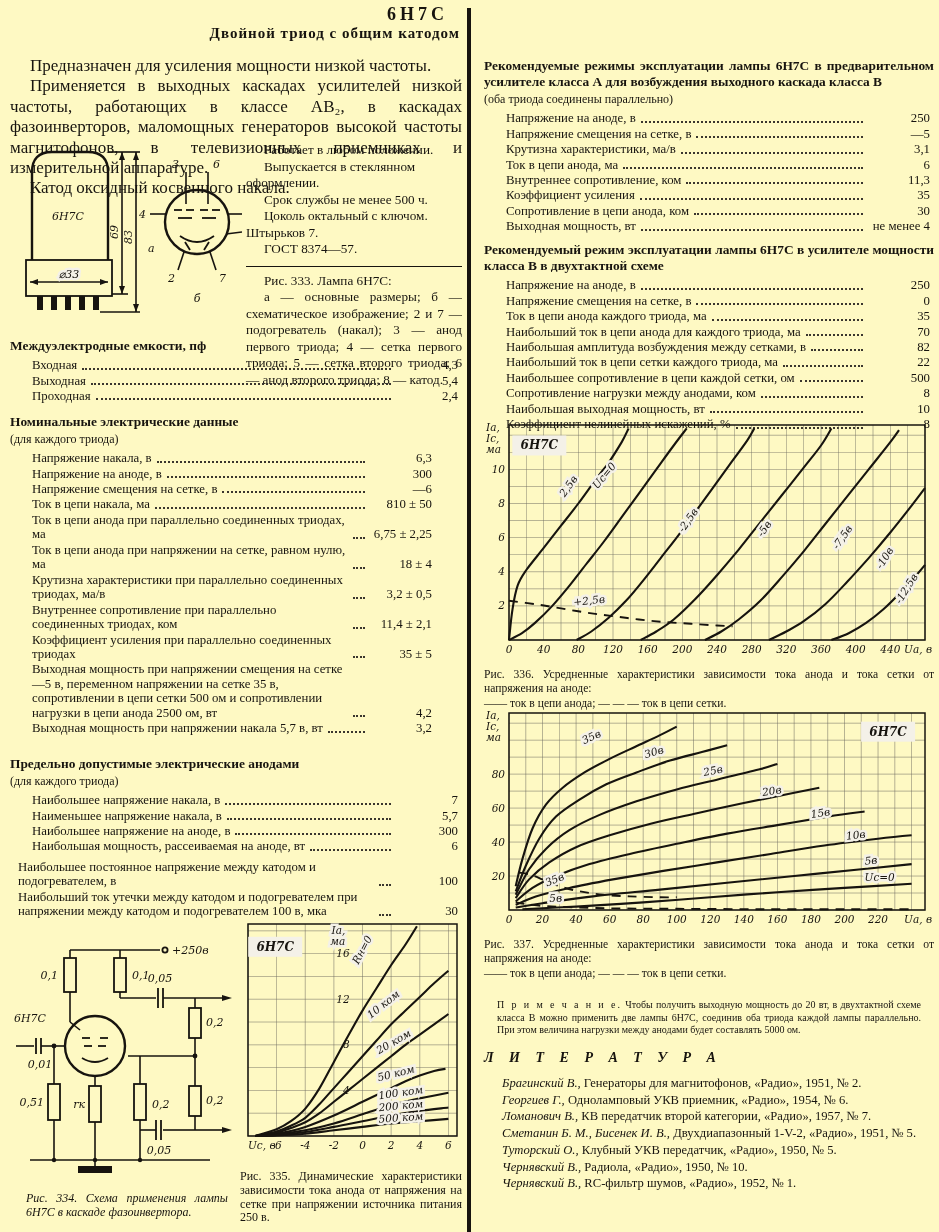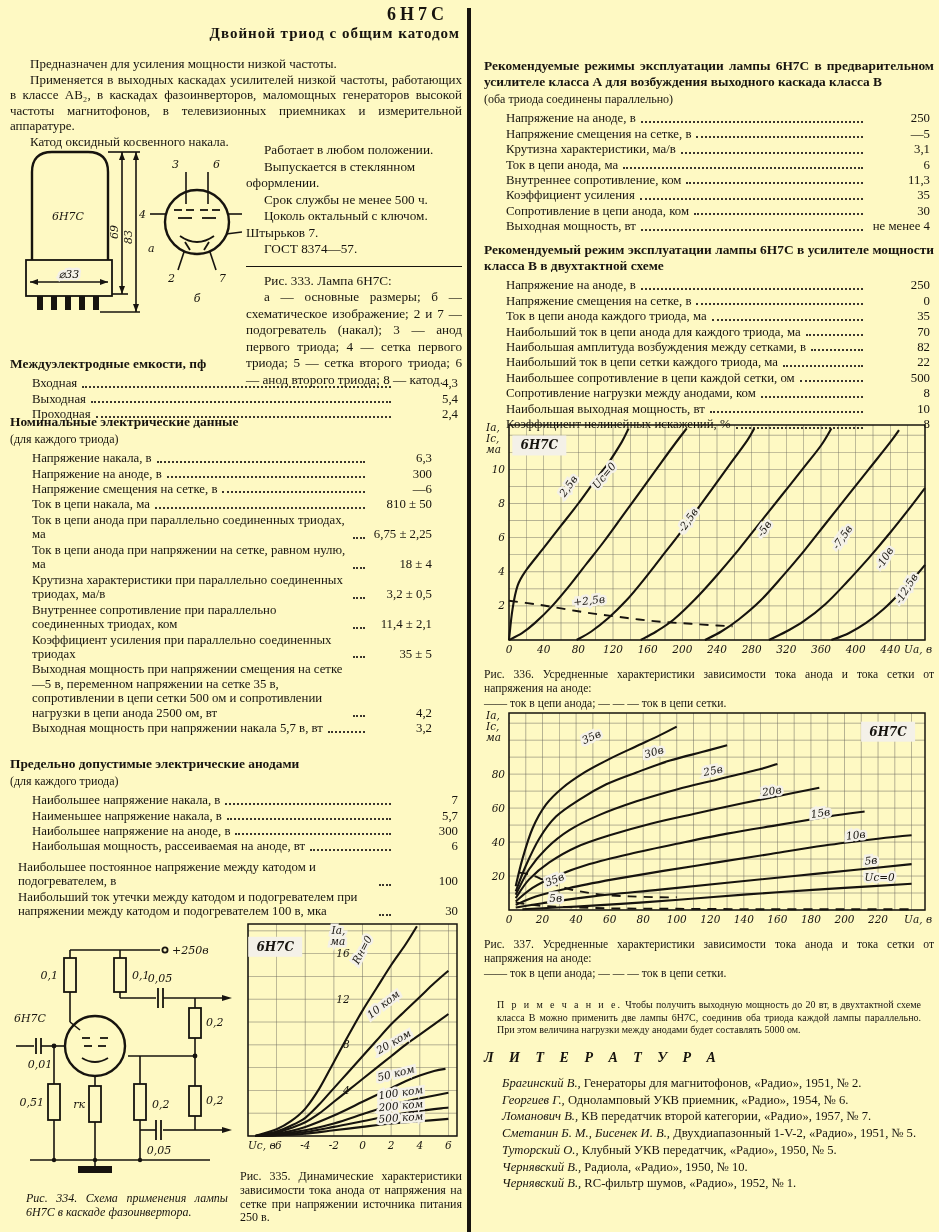--- a/index.html
+++ b/index.html
@@ -4,21 +4,21 @@
 <style>
   html,body{margin:0;padding:0;background:#888;}
   .page{position:relative;width:939px;height:1232px;background:#fef9c3;color:#17140f;
         font-family:"Liberation Serif","DejaVu Serif",serif;overflow:hidden;}
   .divider{position:absolute;left:467px;top:8px;bottom:0;width:4px;background:#17140f;}
   .colL{position:absolute;left:10px;top:0;width:452px;}
   .colR{position:absolute;left:484px;top:0;width:450px;}
   .abs{position:absolute;}
   h1.tube{font-size:18px;font-weight:bold;letter-spacing:4px;text-align:right;margin:0;padding-right:14px;}
   h2.sub{font-size:15px;font-weight:bold;text-align:right;margin:0;padding-right:2px;letter-spacing:1px;}
-  p.body{font-size:13px;line-height:1.2;text-align:justify;margin:0;text-indent:20px;}
+  p.body{font-size:17px;line-height:1.2;text-align:justify;margin:0;text-indent:20px;}
   h3.sec{font-size:13.4px;font-weight:bold;margin:0 0 2px 0;line-height:1.2;text-align:justify;}
   .subhead{font-size:12px;margin:0 0 4px 0;}
   .rows{padding-left:22px;padding-right:4px;}
   .row{display:flex;align-items:flex-end;font-size:12.8px;line-height:1.13;margin-bottom:1px;}
   .row .lbl{max-width:330px;}
   .row .dots{flex:1;border-bottom:2px dotted #3a362e;margin:0 5px 3px 5px;min-width:12px;}
   .row .val{white-space:nowrap;min-width:62px;text-align:right;}
   .rows.midval .val{padding-right:26px;}
   .fig333wrap{display:flex;gap:4px;}
   .f333txt{width:216px;}
@@ -130,21 +130,21 @@
             <p>Срок службы не менее 500 ч.</p>
             <p>Цоколь октальный с ключом. Штырьков 7.</p>
             <p>ГОСТ 8374—57.</p>
           </div>
         <hr class="caprule">
         <p class="capt ct">Рис. 333. Лампа 6Н7С:</p>
         <p class="captsm">а — основные размеры; б — схематическое изображение; 2 и 7 — подогреватель (накал); 3 — анод первого триода; 4 — сетка первого триода; 5 — сетка второго триода; 6 — анод второго триода; 8 — катод.</p>
       </div>
     </div>
 
-    <div class="abs" style="top:338px;left:0;width:452px;margin-top:18px;">
+    <div class="abs" style="top:338px;left:0;width:452px;">
       <h3 class="sec">Междуэлектродные емкости, пф</h3>
       <div class="rows" style="margin-top:4px;">
 
           <div class="row">
             <span class="lbl">Входная</span>
             <span class="dots"></span>
             <span class="val">4,3</span>
           </div>
 
           <div class="row">

